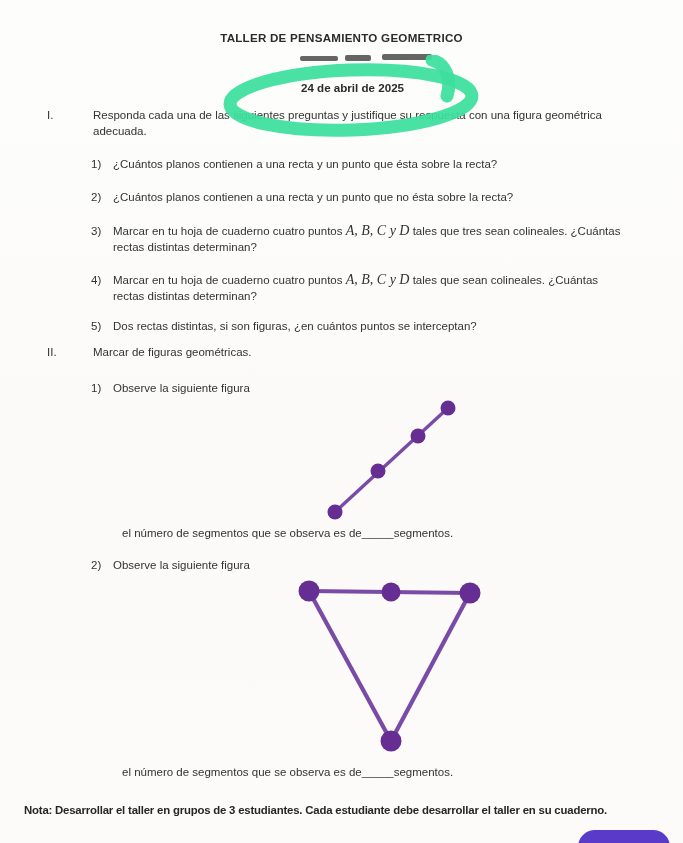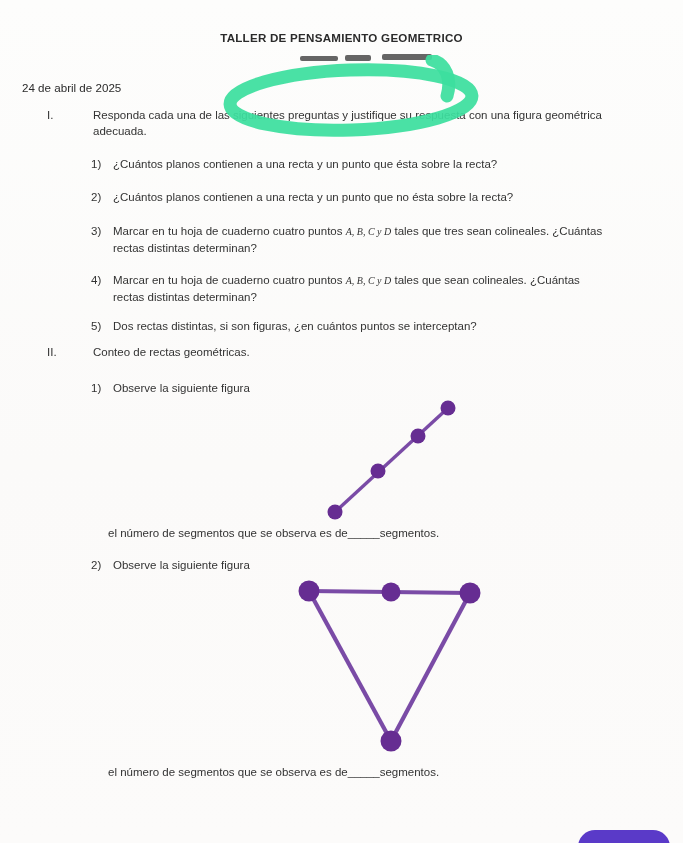--- a/index.html
+++ b/index.html
@@ -7,39 +7,39 @@
     position:relative;width:683px;height:843px;overflow:hidden;
     background:linear-gradient(180deg,#fdfdfc 0%,#fbfaf9 55%,#fcfbfa 100%);
     font-family:"Liberation Sans","DejaVu Sans",sans-serif;
     color:var(--text,#333);
   }
   .title{
     position:absolute;top:31px;left:0;width:100%;text-align:center;
     font-weight:bold;font-size:11.6px;letter-spacing:.25px;color:#2b2b2b;
   }
   .date{
-    position:absolute;top:81px;left:0;width:100%;text-indent:22px;
-    font-weight:normal;font-size:11.6px;color:#2b2b2b;z-index:1;
+    position:absolute;top:81px;left:0;width:100%;text-align:center;text-indent:22px;
+    font-weight:bold;font-size:11.6px;color:#2b2b2b;z-index:1;
   }
   .frag{position:absolute;background:#4a4a4a;border-radius:2px;z-index:1;opacity:.85;}
   .frag1{left:300px;top:56px;width:38px;height:5px;}
   .frag2{left:345px;top:55px;width:26px;height:6px;}
   .frag3{left:382px;top:54px;width:50px;height:6px;}
   .marker{position:absolute;left:220px;top:55px;z-index:5;}
   .marker ellipse,.marker path{
     fill:none;stroke:var(--marker_green,#3cdf9e);stroke-width:13;stroke-linecap:round;opacity:.93;
   }
   .row{position:absolute;display:flex;font-size:11.5px;line-height:16px;}
   .sec{left:47px;width:615px;}
   .sec-num{width:46px;flex:none;}
   .q{left:91px;width:571px;}
   .q-num{width:22px;flex:none;}
   .q-text,.sec-body{flex:1;white-space:pre-line;}
-  .vars{font-family:"Liberation Serif","DejaVu Serif",serif;font-size:10px;}
-  .caption{position:absolute;left:108px;font-size:11.5px;text-align:right;}
+  .vars{font-family:"Liberation Serif","DejaVu Serif",serif;font-size:14px;}
+  .caption{position:absolute;left:122px;font-size:11.5px;text-align:right;}
   .figure{position:absolute;}
   .figure circle{fill:var(--dot_purple,#662d92);}
   .figure line{stroke:var(--line_purple,#7a4ba6);}
   .fig1 line{stroke-width:3.4;}
   .fig2 line{stroke-width:4.2;}
   .note{
     position:absolute;left:24px;top:804px;width:655px;white-space:nowrap;
     font-weight:bold;font-size:11.4px;letter-spacing:-.2px;color:#262626;
   }
   .fab{
@@ -93,21 +93,21 @@
 rectas distintas determinan?</span></span>
   </div>
 
   <div class="row q" style="top:318px">
     <span class="q-num">5)</span>
     <span class="q-text"><span>Dos rectas distintas, si son figuras, ¿en cuántos puntos se interceptan?</span><i class="vars"></i><span></span></span>
   </div>
 
   <div class="row sec" style="top:344px">
     <span class="sec-num">II.</span>
-    <div class="sec-body">Conteo de rectas geométricas.</div>
+    <div class="sec-body">Marcar de figuras geométricas.</div>
   </div>
 
   <div class="row q" style="top:380px">
     <span class="q-num">1)</span>
     <span class="q-text">Observe la siguiente figura</span>
   </div>
 
   <svg class="figure fig1" style="left:318px;top:398px" width="145" height="125" viewBox="0 0 145 125">
     <line x1="17" y1="114" x2="130" y2="10"></line>
     <circle cx="17" cy="114" r="7.5"></circle>
@@ -128,16 +128,17 @@
     <line x1="15" y1="17" x2="97" y2="167"></line>
     <line x1="176" y1="19" x2="97" y2="167"></line>
     <circle cx="15" cy="17" r="10.5"></circle>
     <circle cx="97" cy="18" r="9.5"></circle>
     <circle cx="176" cy="19" r="10.5"></circle>
     <circle cx="97" cy="167" r="10.5"></circle>
   </svg>
 
   <div class="caption" style="top:766px">el número de segmentos que se observa es de_____segmentos.</div>
 
+  <div class="note">Nota: Desarrollar el taller en grupos de 3 estudiantes. Cada estudiante debe desarrollar el taller en su cuaderno.</div>
 
   <button class="fab"></button>
 
 </div>
 
 </body></html>

